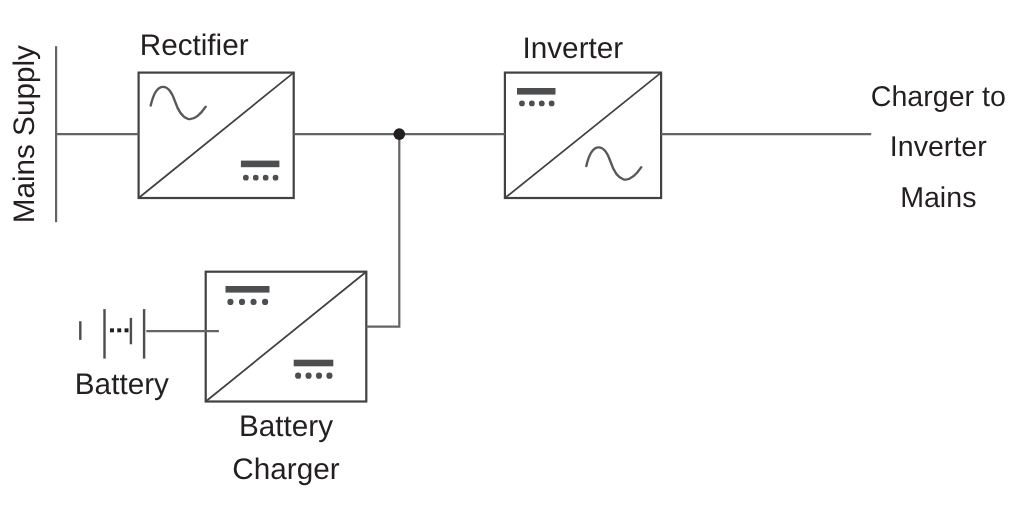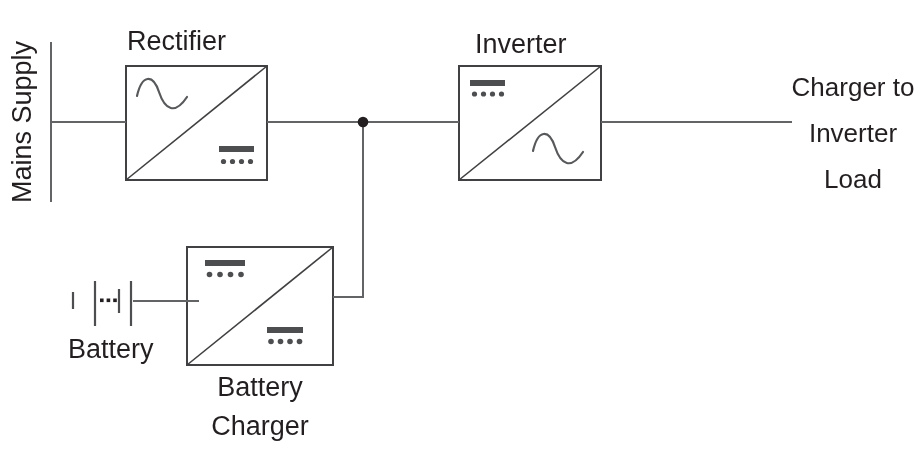--- a/index.html
+++ b/index.html
@@ -108,16 +108,16 @@
   <div class="label label-battery">Battery</div>
 
   <div class="label label-charger">
     <div>Battery</div>
     <div>Charger</div>
   </div>
 
   <div class="label label-output">
     <div>Charger to</div>
     <div>Inverter</div>
-    <div>Load</div>
+    <div>Mains</div>
   </div>
 
 </div>
 
 </body></html>

